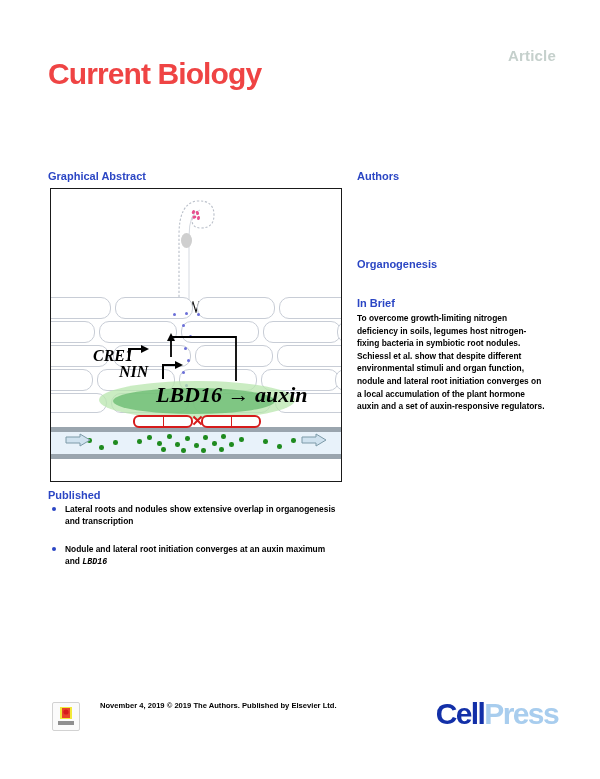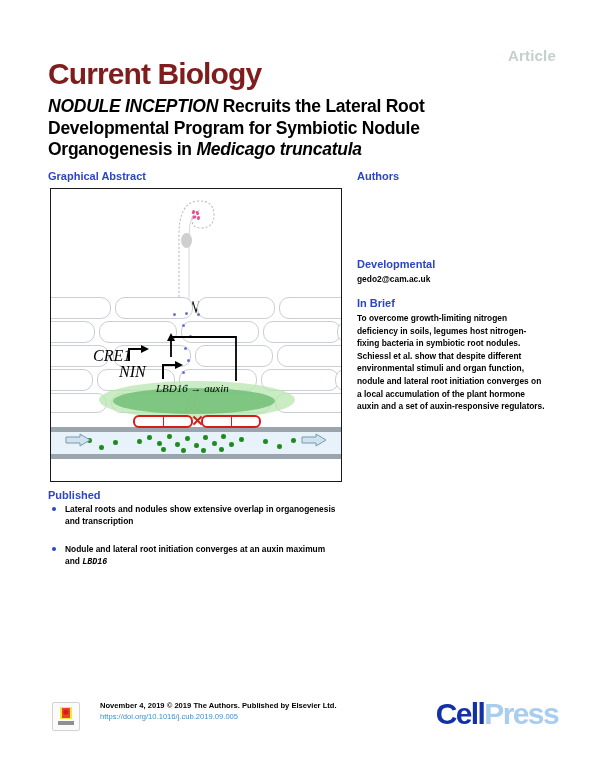--- a/index.html
+++ b/index.html
@@ -31,21 +31,21 @@
     font-weight: bold;
     color: #c5d0cc;
     letter-spacing: 0.2px;
   }
   .masthead {
     position: absolute;
     left: 48px;
     top: 57px;
     font-size: 30px;
     font-weight: bold;
-    color: #7f1d1d;
+    color: #ef4444;
     letter-spacing: -0.9px;
   }
   .title {
     position: absolute;
     left: 48px;
     top: 96px;
     width: 470px;
     font-size: 17.5px;
     font-weight: bold;
     line-height: 21.5px;
@@ -264,28 +264,28 @@
     position: absolute;
     top: 244px;
     width: 26px;
     height: 14px;
   }
 
   
   .glabel {
     position: absolute;
     font-family: "Liberation Serif", serif;
-    font-weight: normal;
+    font-weight: bold;
     font-style: italic;
     color: #000;
     white-space: nowrap;
   }
   #lbl-cre1 { left: 42px; top: 158px; font-size: 16px; }
   #lbl-nin  { left: 68px; top: 174px; font-size: 16px; }
-  #lbl-lbd16 { left: 105px; top: 193px; font-size: 11px; }
+  #lbl-lbd16 { left: 105px; top: 193px; font-size: 22px; }
 
   
   .foot-icon {
     position: absolute;
     left: 52px;
     top: 702px;
     width: 26px;
     height: 27px;
     border: 1px solid #d2d2d2;
     border-radius: 2px;
@@ -318,31 +318,27 @@
   .cp-light { color: #a8cdee; }
 </style>
 </head>
 <body>
 
 <div class="page">
 
   <div class="article-tag">Article</div>
   <div class="masthead">Current Biology</div>
 
-  <div class="title">
-    <i>NODULE INCEPTION</i><span> Recruits the Lateral Root Developmental Program for Symbiotic Nodule Organogenesis in </span><i>Medicago truncatula</i>
-  </div>
 
   <div class="sec-head" id="gfx-head">Graphical Abstract</div>
   <div class="sec-head" id="auth-head">Authors</div>
-  <div class="sec-head" id="corr-head">Developmental</div>
+  <div class="sec-head" id="corr-head">Organogenesis</div>
   <div class="sec-head" id="brief-head">In Brief</div>
   <div class="sec-head" id="high-head">Published</div>
 
-  <div class="rcol" id="corr-email">gedo2@cam.ac.uk</div>
   <div class="rcol" id="brief-text">To overcome growth-limiting nitrogen deficiency in soils, legumes host nitrogen-fixing bacteria in symbiotic root nodules. Schiessl et al. show that despite different environmental stimuli and organ function, nodule and lateral root initiation converges on a local accumulation of the plant hormone auxin and a set of auxin-responsive regulators.</div>
 
   <div class="highlights">
     <div class="hl-item">
       <span class="hl-bullet"></span>
       <span>Lateral roots and nodules show extensive overlap in organogenesis and transcription</span>
     </div>
     <div class="hl-item">
       <span class="hl-bullet"></span>
       <span>Nodule and lateral root initiation converges at an auxin maximum and </span><i>LBD16</i>
@@ -476,20 +472,19 @@
   <div class="foot-icon">
     <svg viewBox="0 0 26 27" style="width:100%;height:100%;">
       <rect x="7" y="4" width="12" height="12" fill="#f2e93a"></rect>
       <rect x="9" y="5" width="8" height="10" fill="#e8442a"></rect>
       <circle cx="13" cy="9" r="2.6" fill="#d61b1b"></circle>
       <rect x="5" y="18" width="16" height="4" fill="#8f8f8f"></rect>
     </svg>
   </div>
   <div class="foot-text">
     <div>November 4, 2019 © 2019 The Authors. Published by Elsevier Ltd.</div>
-    <a class="doi-link" href="#">https://doi.org/10.1016/j.cub.2019.09.005</a>
   </div>
 
   <div class="cellpress">
     <span class="cp-dark">Cell</span><span class="cp-light">Press</span>
   </div>
 
 </div>
 
 </body></html>

